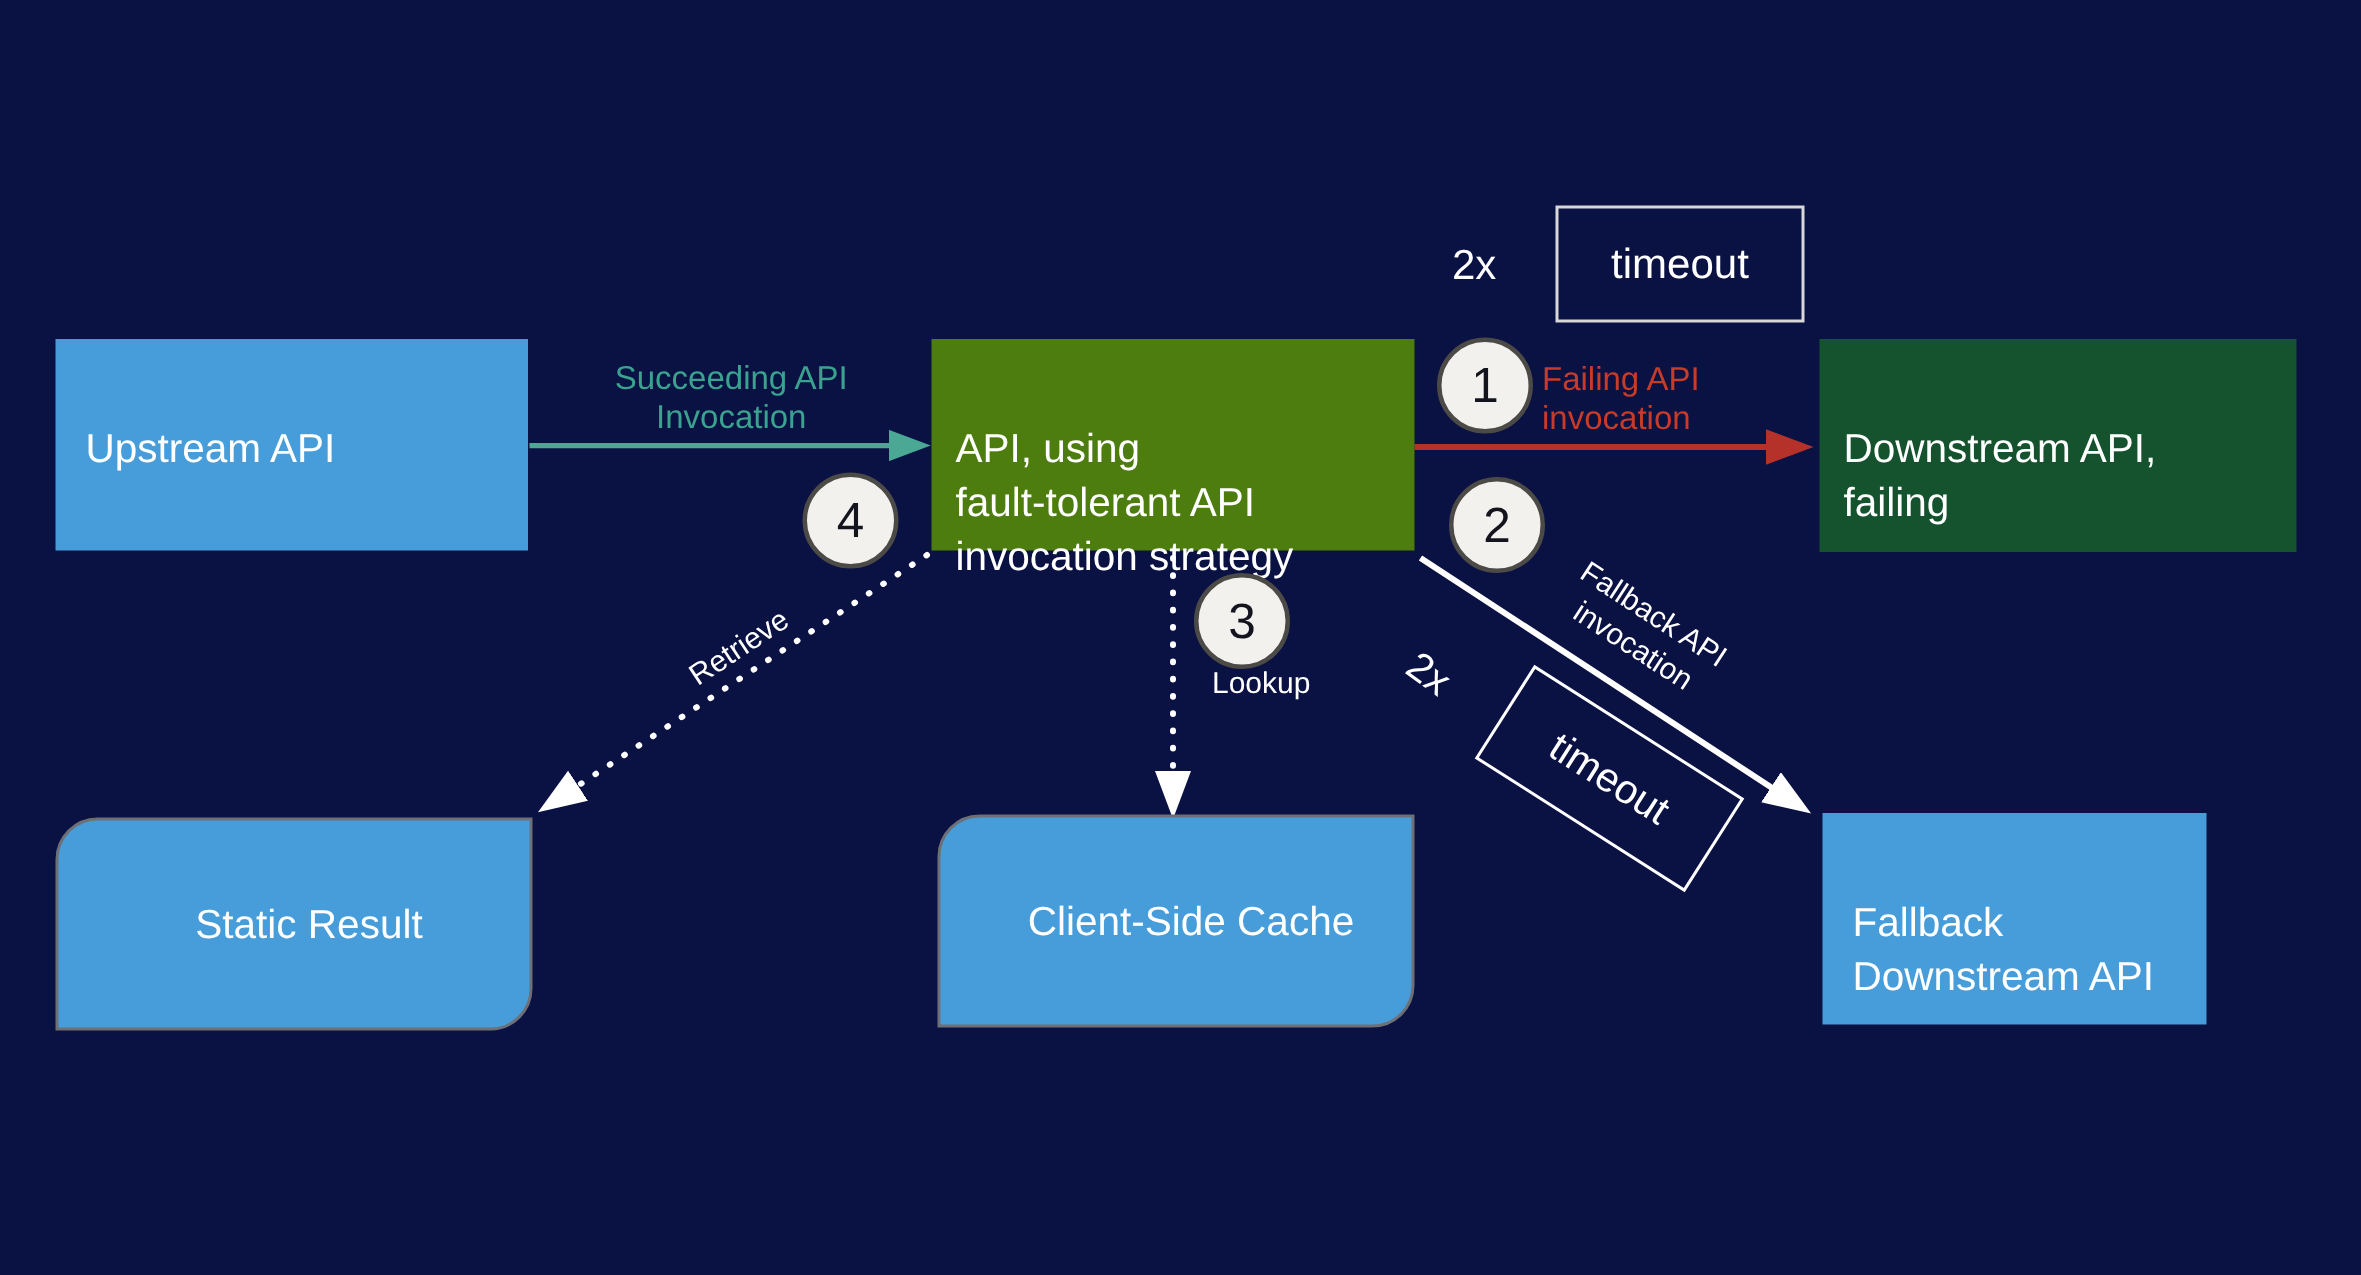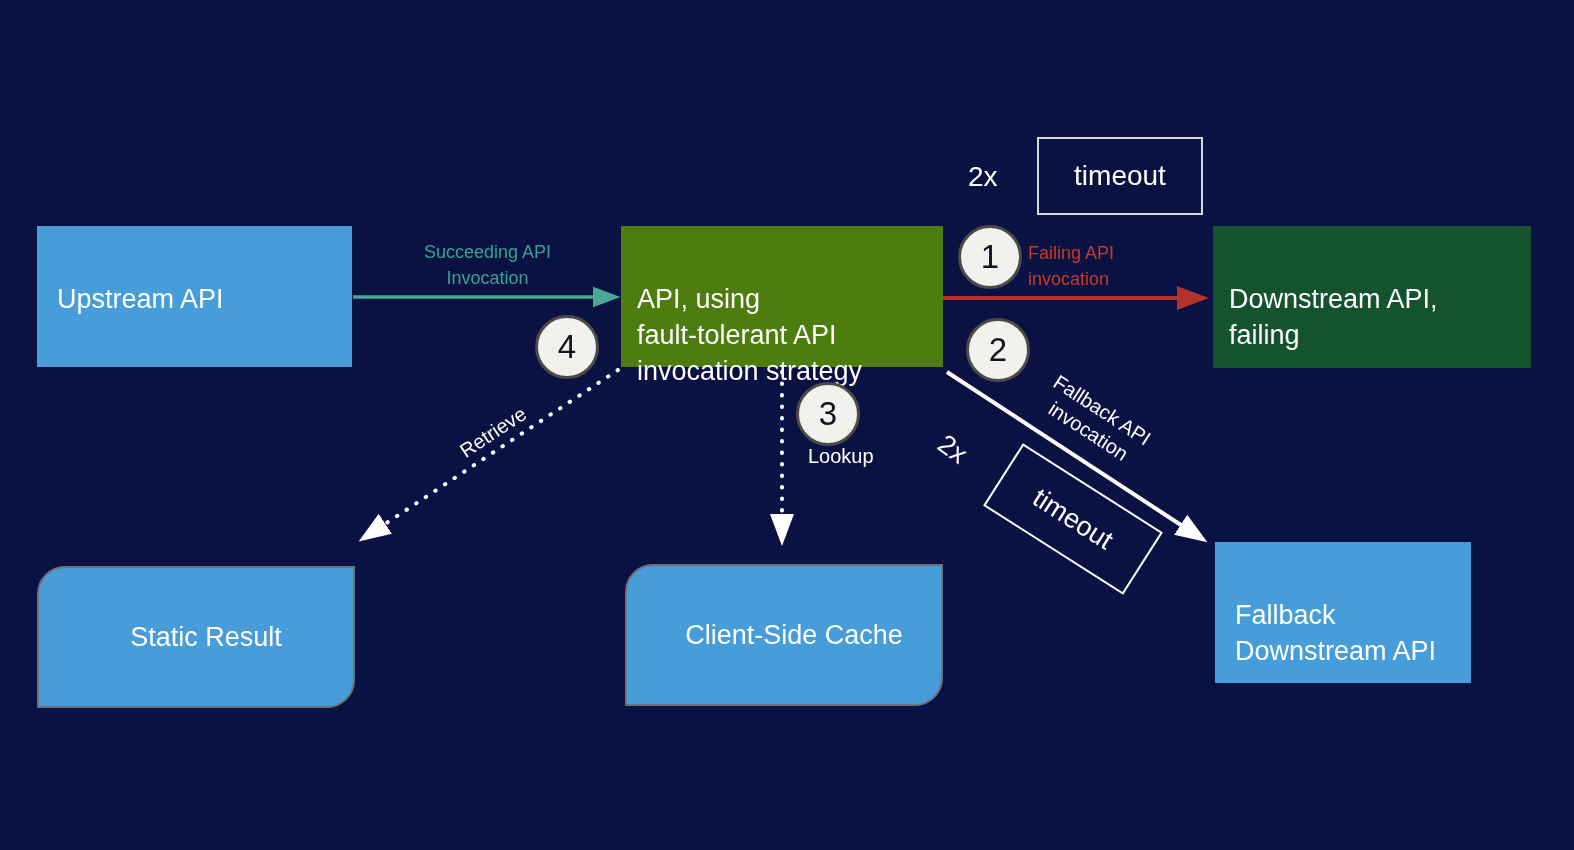--- a/index.html
+++ b/index.html
@@ -6,31 +6,31 @@
   .canvas {
     position:relative; width:1574px; height:850px;
     background:#0a1143; overflow:hidden;
     font-family:"Liberation Sans", sans-serif;
   }
   .node {
     position:absolute; color:#ffffff; font-size:27px; line-height:36px;
     white-space:pre-line; box-sizing:border-box;
   }
   .node--tl { padding:19px 16px; }           
-  .node--center { display:flex; align-items:center; justify-content:center; text-align:center;margin-top:21px; }
+  .node--center { display:flex; align-items:center; justify-content:center; text-align:center; }
   .node--blue  { background:#479dd9;padding-left:20px; }
   .node--green { background:#4d7c0f; }
   .node--red   { background:#14532d; }
   .node--roundmix {
     border:2px solid #6e7078;
     border-radius:28px 0 28px 0;
   }
   .svglayer { position:absolute; left:0; top:0; }
   .edge-label {
-    position:absolute; font-size:18px; line-height:26px;
+    position:absolute; font-size:22px; line-height:26px;
     white-space:pre-line;
   }
   .edge-label--teal { color:#3aa38f; text-align:center; }
   .edge-label--red  { color:#c73b28; text-align:left; }
   .edge-label--white{ color:#ffffff; }
   .badge {
     position:absolute; width:64px; height:64px; border-radius:50%;
     background:#f2f1ee; border:3px solid #4c4a47; box-sizing:border-box;
     display:flex; align-items:center; justify-content:center;
     color:#14141e; font-size:33px;

